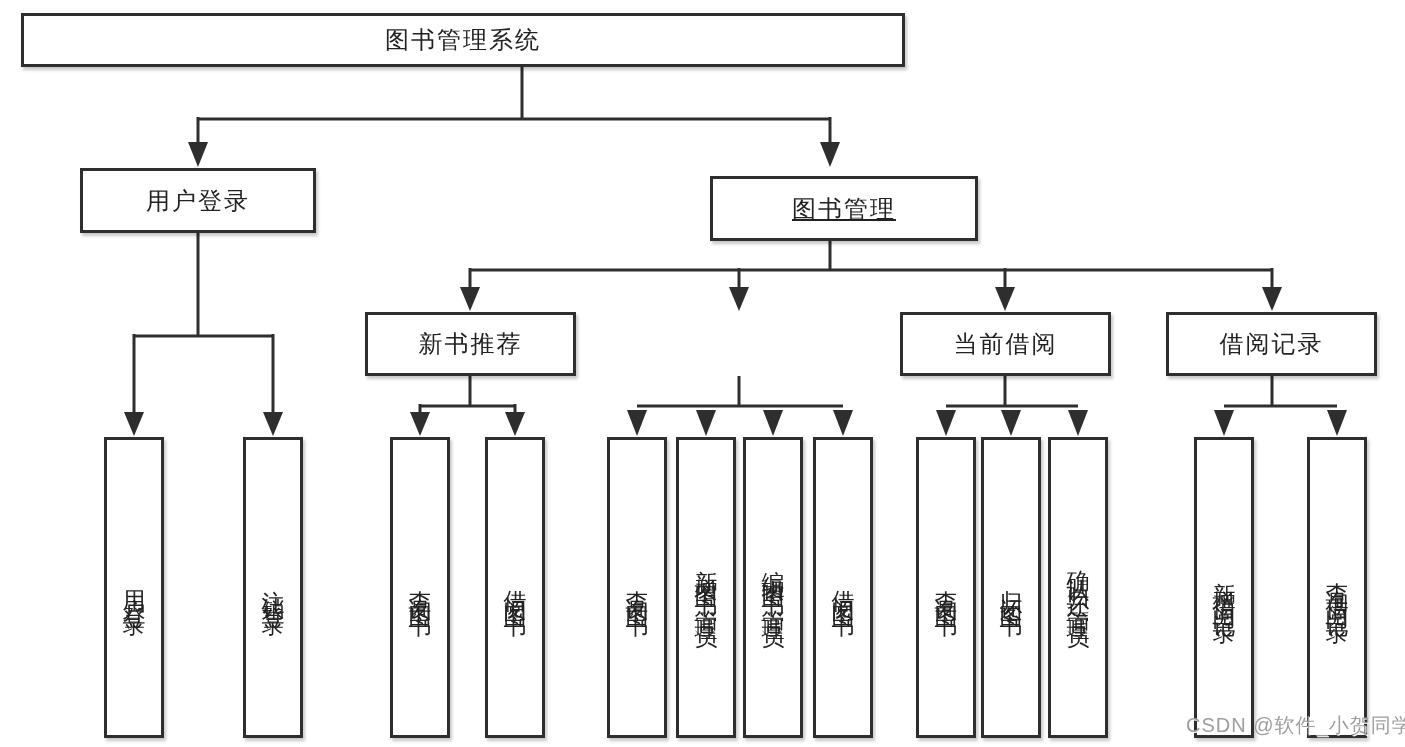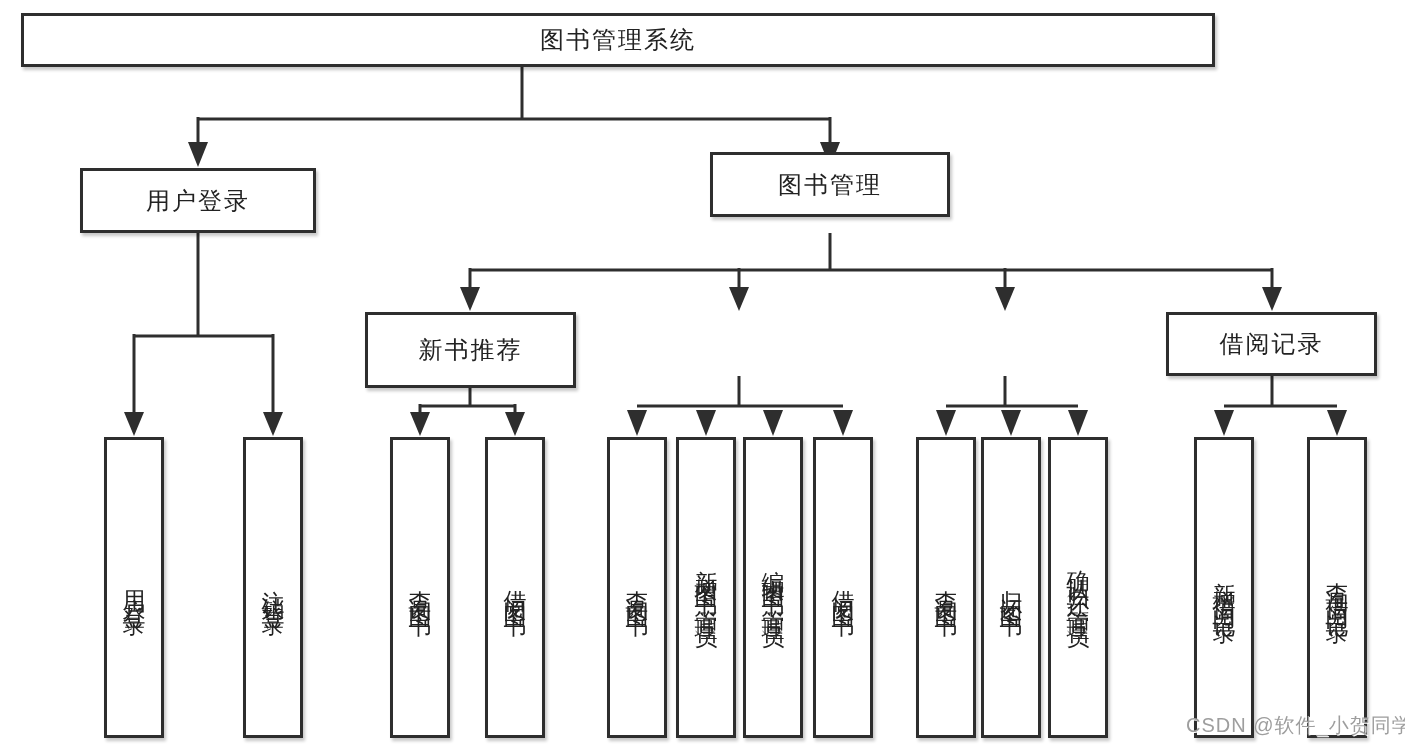--- a/index.html
+++ b/index.html
@@ -112,33 +112,36 @@
 
       <g>
         <path d="M1272 376 V406" fill="none"></path>
         <path d="M1224 406 H1337" fill="none"></path>
         <polygon points="1214,410 1234,410 1224,436" stroke="none"></polygon>
         <polygon points="1327,410 1347,410 1337,436" stroke="none"></polygon>
       </g>
     </g>
   </svg>
 
-  <div class="node" style="left:21px; top:13px; width:1194px; height:54px;">
+  <div class="node" style="left:21px; top:13px; width:884px; height:54px;">
     <span>图书管理系统</span>
   </div>
 
   <div class="node" style="left:80px; top:168px; width:236px; height:65px;">
     <span>用户登录</span>
   </div>
-  <div class="node" style="left:710px; top:152px; width:240px; height:65px;">
+  <div class="node" style="left:710px; top:176px; width:268px; height:65px;text-decoration:underline;">
     <span>图书管理</span>
   </div>
 
-  <div class="node" style="left:365px; top:312px; width:211px; height:76px;">
+  <div class="node" style="left:365px; top:312px; width:211px; height:64px;">
     <span>新书推荐</span>
+  </div>
+  <div class="node" style="left:900px; top:312px; width:211px; height:64px;">
+    <span>当前借阅</span>
   </div>
   <div class="node" style="left:1166px; top:312px; width:211px; height:64px;">
     <span>借阅记录</span>
   </div>
 
   <div class="node leaf" style="left:104px; top:437px; width:60px; height:301px;">
     <span>用户登录</span>
   </div>
   <div class="node leaf" style="left:243px; top:437px; width:60px; height:301px;">
     <span>注销登录</span>

